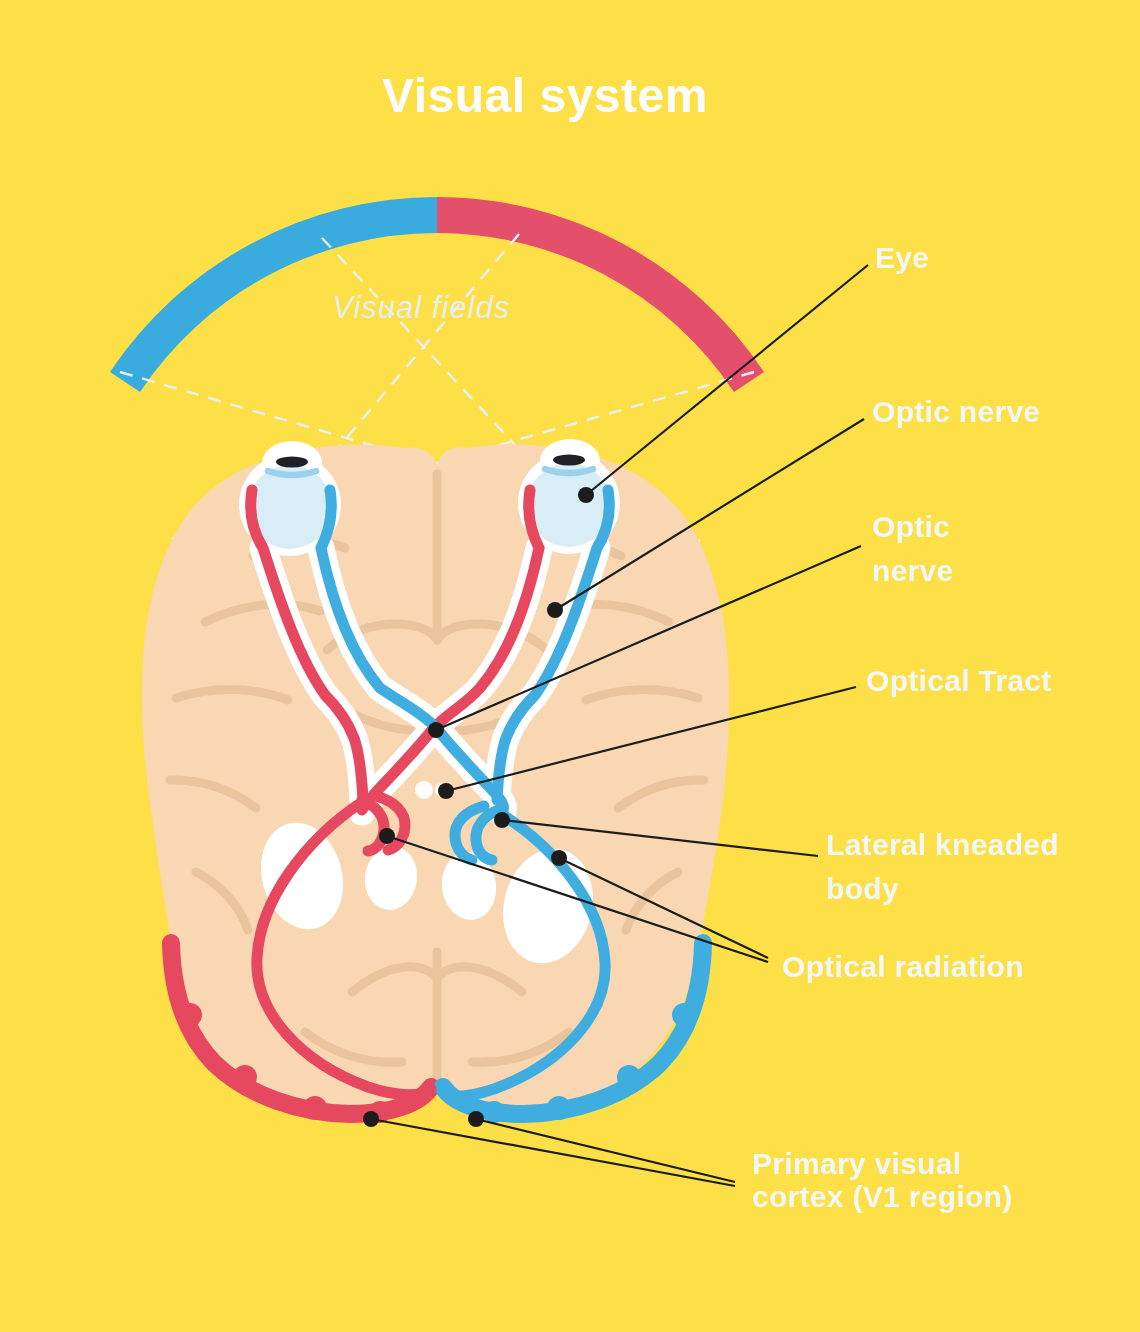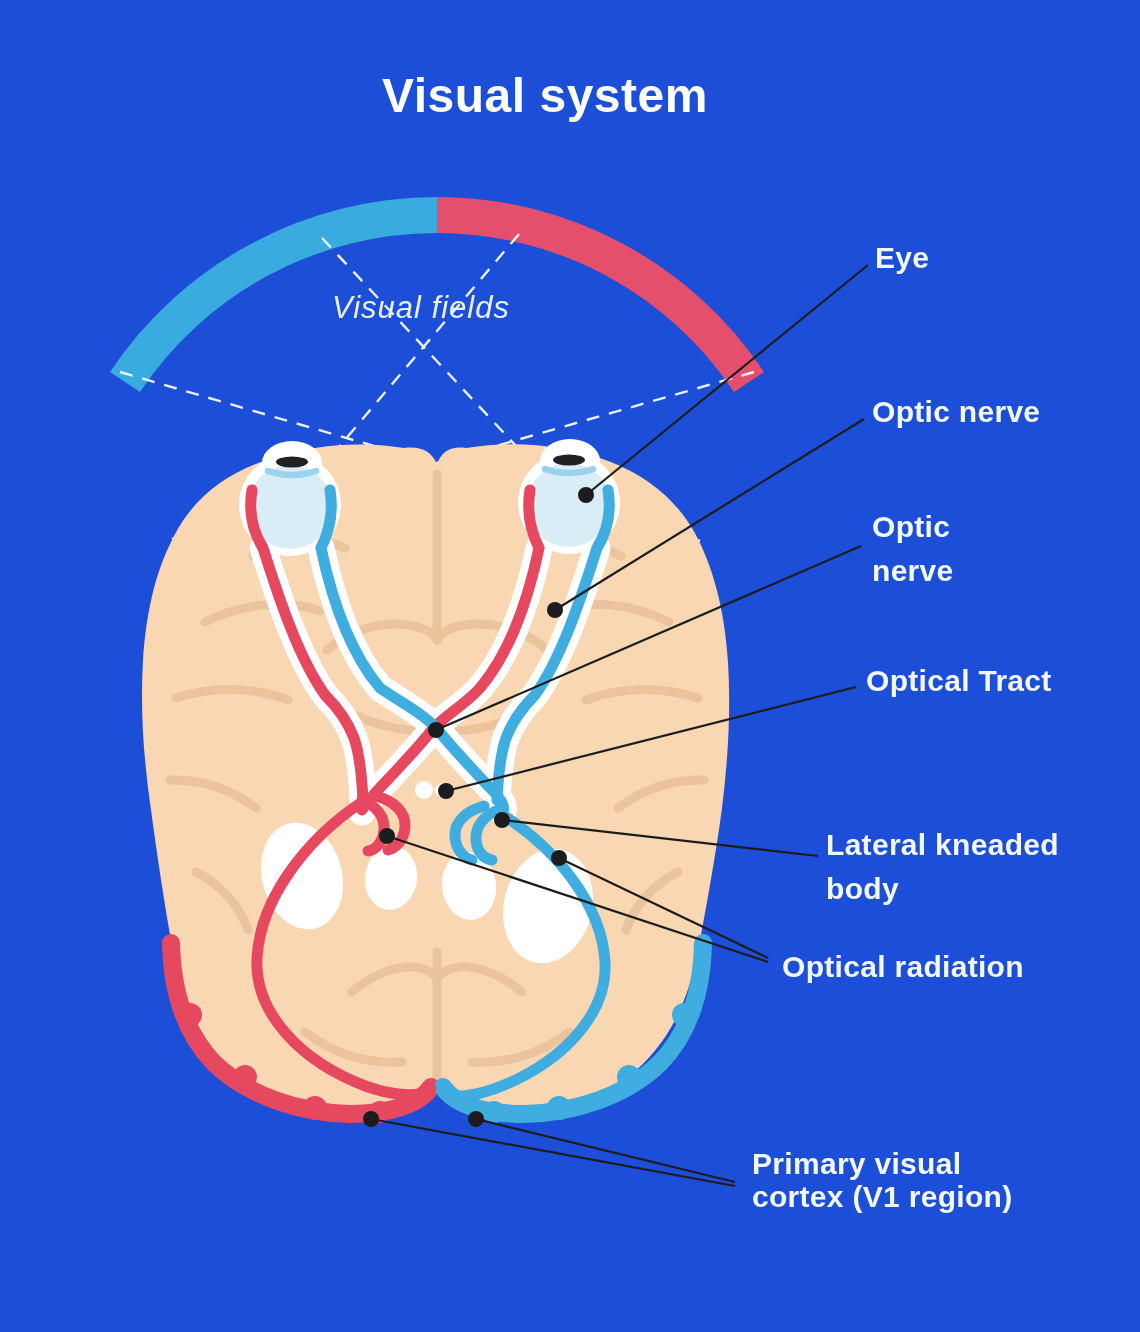--- a/index.html
+++ b/index.html
@@ -1,19 +1,19 @@
 <!DOCTYPE html>
 <html><head>
 <meta charset="utf-8">
 <style>
   html,body{margin:0;padding:0;background:#3B7B92;}
   .stage{
     position:relative;
     width:1140px;height:1332px;
-    background:#1d4ed8;
+    background:#fde047;
     font-family:"Liberation Sans", sans-serif;
     overflow:hidden;
   }
   svg{display:block;}
   text{font-family:"Liberation Sans", sans-serif;}
   .title-text{font-size:48px;font-weight:800;fill:#FBFDFD;letter-spacing:.5px;}
   .fields-text{font-size:31px;font-style:italic;font-weight:400;fill:#E6EFF2;letter-spacing:1px;}
   .lbl{font-size:30px;font-weight:600;fill:#F2F7F8;letter-spacing:.3px;}
   .sulcus{stroke:#EAC49D;stroke-width:9;fill:none;stroke-linecap:round;}
   .casing{stroke:#FFFFFF;stroke-width:27;fill:none;stroke-linecap:round;}

